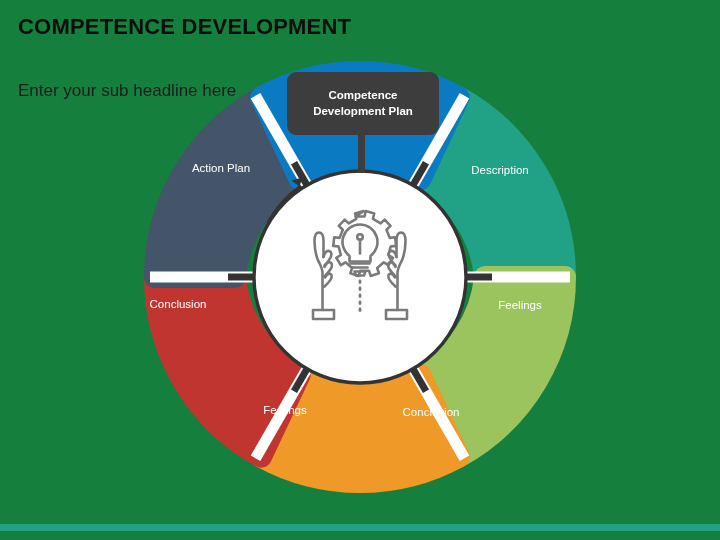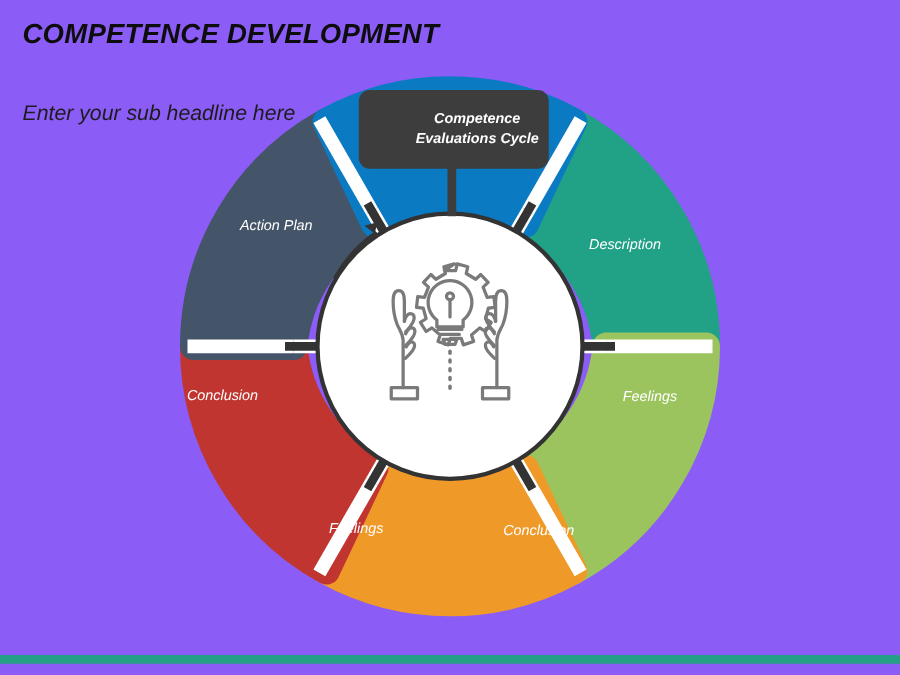--- a/index.html
+++ b/index.html
@@ -11,22 +11,21 @@
     width: 720px;
     height: 540px;
     position: relative;
     overflow: hidden;
     font-family: "Liberation Sans", sans-serif;
     color: #1a1a1a;
   }
   #slide {
     position: absolute;
     inset: 0;
-    background: #8b5cf6;
-    font-style: italic;
+    background: #15803d;
   }
   
   #page-title {
     position: absolute;
     left: 18px;
     top: 14px;
     font-size: 22px;
     font-weight: bold;
     letter-spacing: 0.2px;
     color: #0d0d0d;
@@ -61,42 +60,41 @@
   
   #center-callout {
     position: absolute;
     left: 287px;
     top: 72px;
     width: 152px;
     height: 63px;
     border-radius: 9px;
     display: flex;
     align-items: center;
-    justify-content: flex-end;
+    justify-content: center;
     text-align: center;
     box-sizing: border-box;
     padding: 4px 8px;
     z-index: 6;
   }
   #center-callout .callout-text {
     font-size: 11.5px;
     font-weight: bold;
     line-height: 1.35;
     color: #ffffff;
   }
   
   .seg-label {
     position: absolute;
     font-size: 11.5px;
     color: #ffffff;
     white-space: nowrap;
     z-index: 5;
     transform: translate(-50%, -50%);
     pointer-events: none;
-    margin-top: 13px;
   }
 </style>
 </head>
 <body>
 
 <div id="slide">
 
   <div id="page-title">COMPETENCE DEVELOPMENT</div>
   <div id="page-subtitle">Enter your sub headline here</div>
 
@@ -205,28 +203,28 @@
       <path d="M 396.5 257 c -1 -3.5 -3 -6.5 -5.5 -6 c -2.5 0.5 -3 3.5 -1.5 6.5
                c 1.5 3 4 6 6 8" stroke="#7a7a7a"></path>
       <path d="M 395.5 267 c -1.5 -3 -4 -5.5 -6 -4.5 c -2 1 -1.8 4 0 6.8
                c 1.6 2.5 4 5.2 6 7.2" stroke="#7a7a7a"></path>
       <path d="M 395 277.5 c -1.6 -2.6 -3.8 -4.6 -5.5 -3.6 c -1.8 1 -1.4 3.8 0.2 6.2
                c 1.6 2.4 4.3 5 6 6.6" stroke="#7a7a7a"></path>
       <rect x="386" y="310" width="21" height="9" stroke="#7a7a7a"></rect>
     </g>
   </svg>
 
-  <div class="seg-label" id="label-0" style="left: 500px; top: 183px;">Description</div>
+  <div class="seg-label" id="label-0" style="left: 500px; top: 170px;">Description</div>
   <div class="seg-label" id="label-1" style="left: 520px; top: 305px; text-align: right;">Feelings</div>
   <div class="seg-label" id="label-2" style="left: 431px; top: 412px;">Conclusion</div>
   <div class="seg-label" id="label-3" style="left: 285px; top: 410px;">Feelings</div>
   <div class="seg-label" id="label-4" style="left: 178px; top: 304px;">Conclusion</div>
   <div class="seg-label" id="label-5" style="left: 221px; top: 168px;">Action Plan</div>
 
   <div id="center-callout" style="background: rgb(61, 61, 61); color: rgb(255, 255, 255);">
     <div class="callout-text">
       <span>Competence</span><br>
-      <span>Evaluations Cycle</span>
+      <span>Development Plan</span>
     </div>
   </div>
 
   <div id="footer-bar" style="background: rgb(35, 160, 133);"></div>
 </div>
 
 </body></html>

